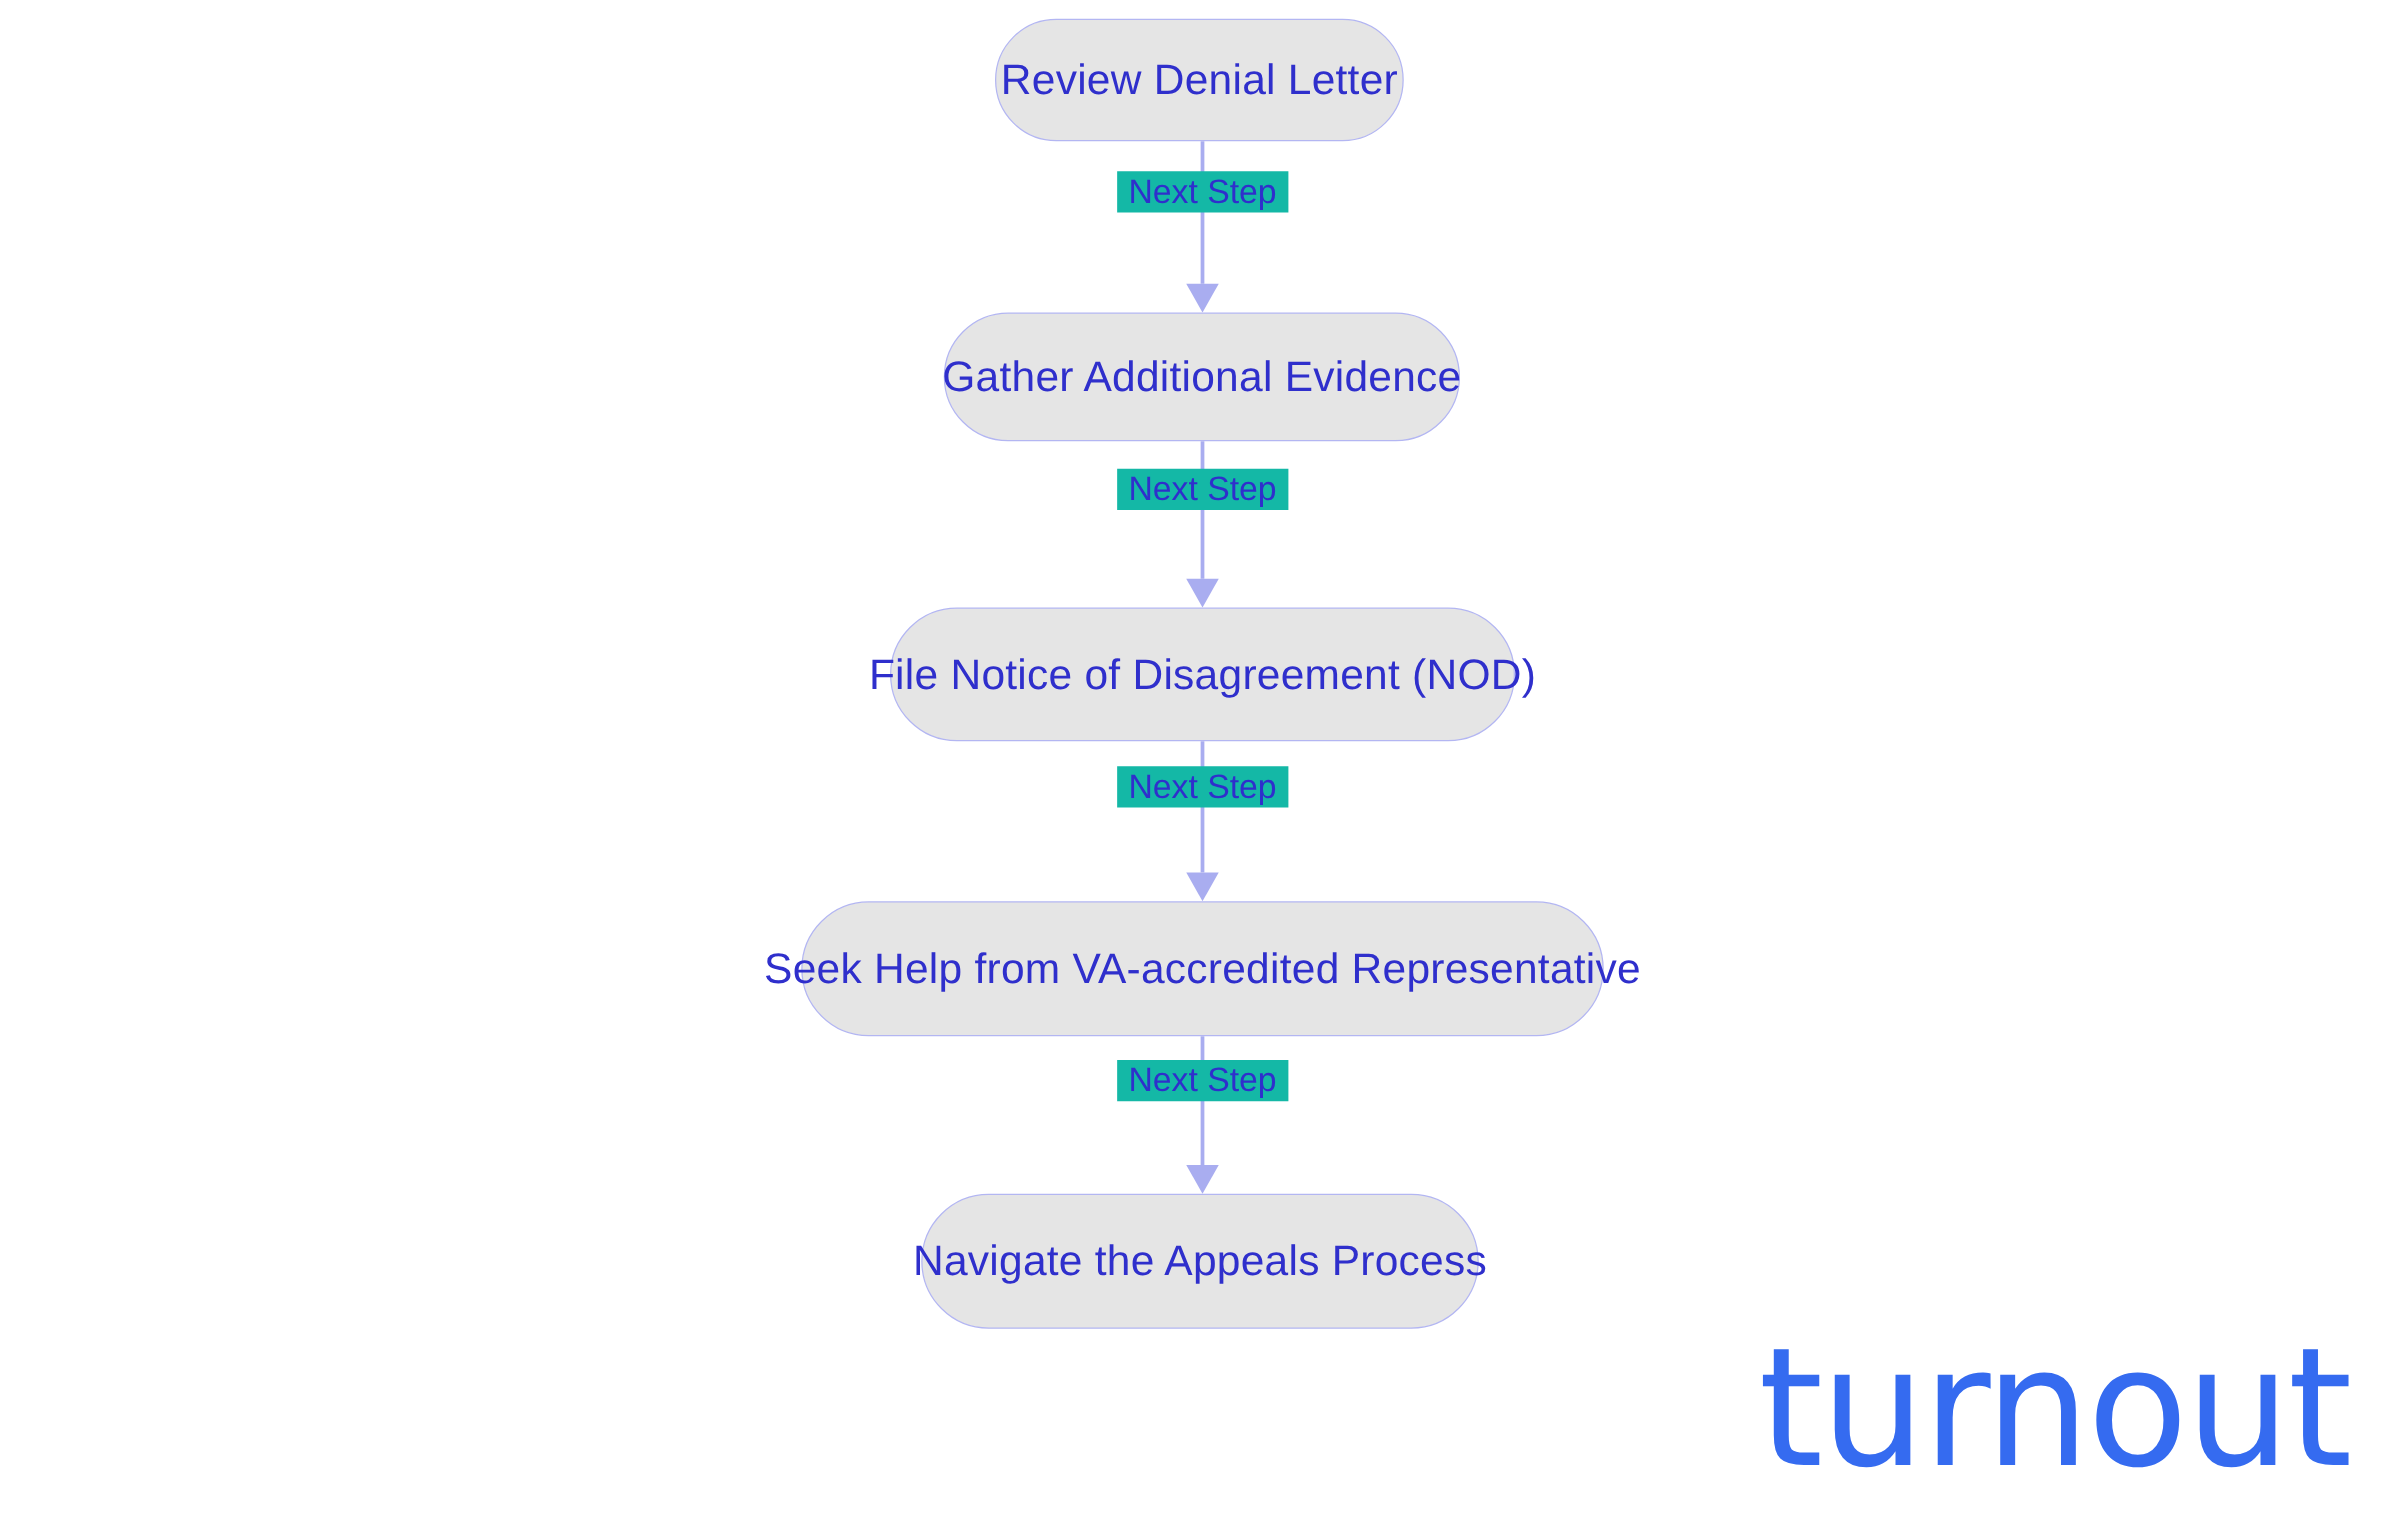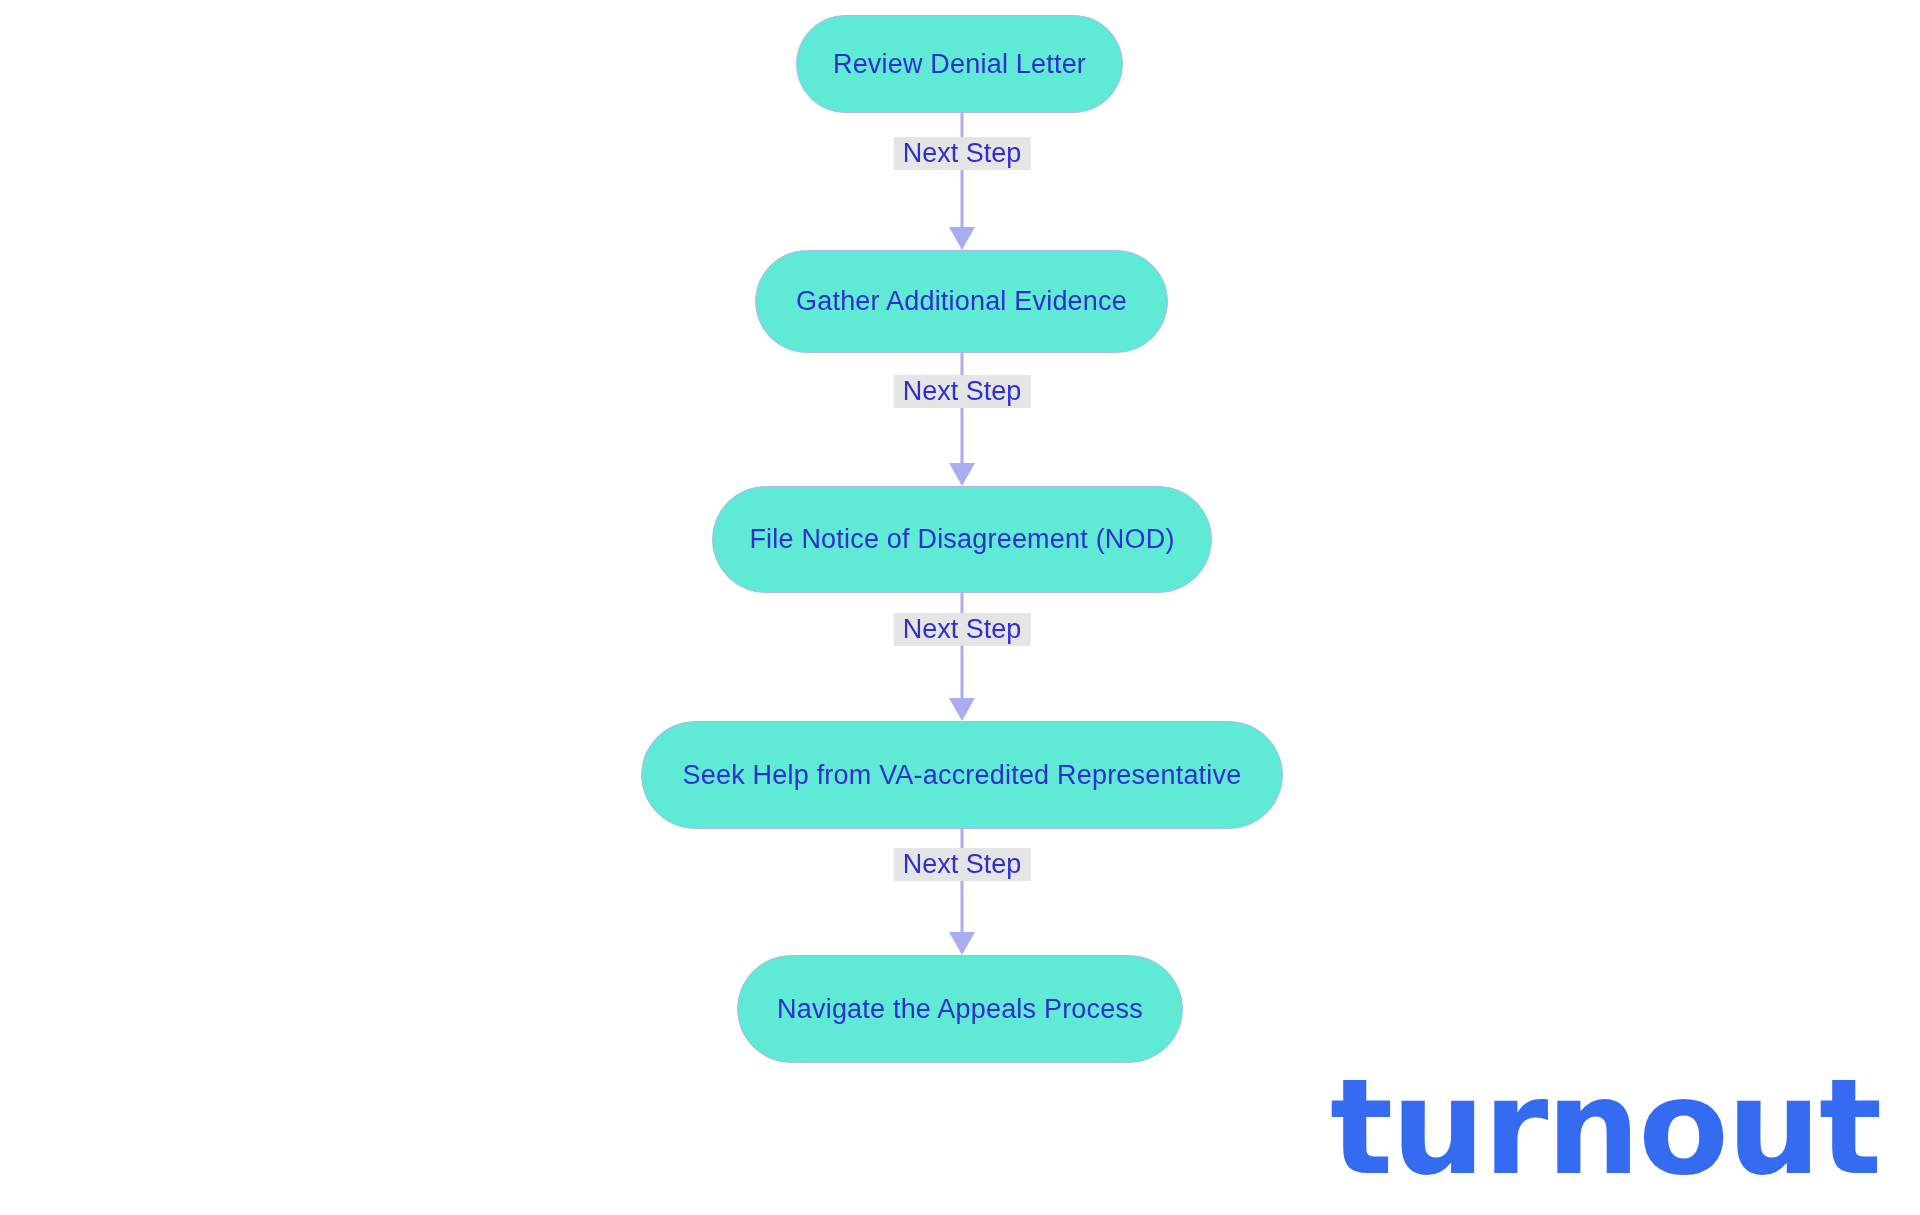--- a/index.html
+++ b/index.html
@@ -19,25 +19,25 @@
     background: #ffffff;
     overflow: hidden;
   }
   
   .node {
     position: absolute;
     box-sizing: border-box;
     display: flex;
     align-items: center;
     justify-content: center;
-    background: #5eead4;
+    background: #e5e5e5;
     border: 1.4px solid #b3b6f2;
     border-radius: 999px;
     color: #2f2fcc;
-    font-size: 27px;
+    font-size: 34px;
     font-weight: 400;
     letter-spacing: 0.2px;
     white-space: nowrap;
     z-index: 3;
   }
   .node-label {
     line-height: 1;
     padding: 0 6px;
   }
   
@@ -59,38 +59,38 @@
     width: 0;
     height: 0;
     border-left: 13px solid transparent;
     border-right: 13px solid transparent;
     border-top: 23px solid #a9adf0;
   }
   .edge-label {
     position: absolute;
     left: 50%;
     transform: translateX(-50%);
-    background: #e5e5e5;
+    background: #14b8a6;
     color: #2f2fcc;
     font-size: 27px;
     line-height: 1;
     padding: 3px 9px;
     white-space: nowrap;
     z-index: 2;
     text-align: center;
   }
   
   #brand {
     position: absolute;
     right: 40px;
     bottom: 22px;
     color: #356bf0;
     font-family: "DejaVu Sans", "Liberation Sans", sans-serif;
     font-size: 132px;
-    font-weight: 700;
+    font-weight: 400;
     letter-spacing: -2px;
     line-height: 1;
     user-select: none;
   }
 </style>
 </head>
 <body>
 
 <div id="canvas">
 

